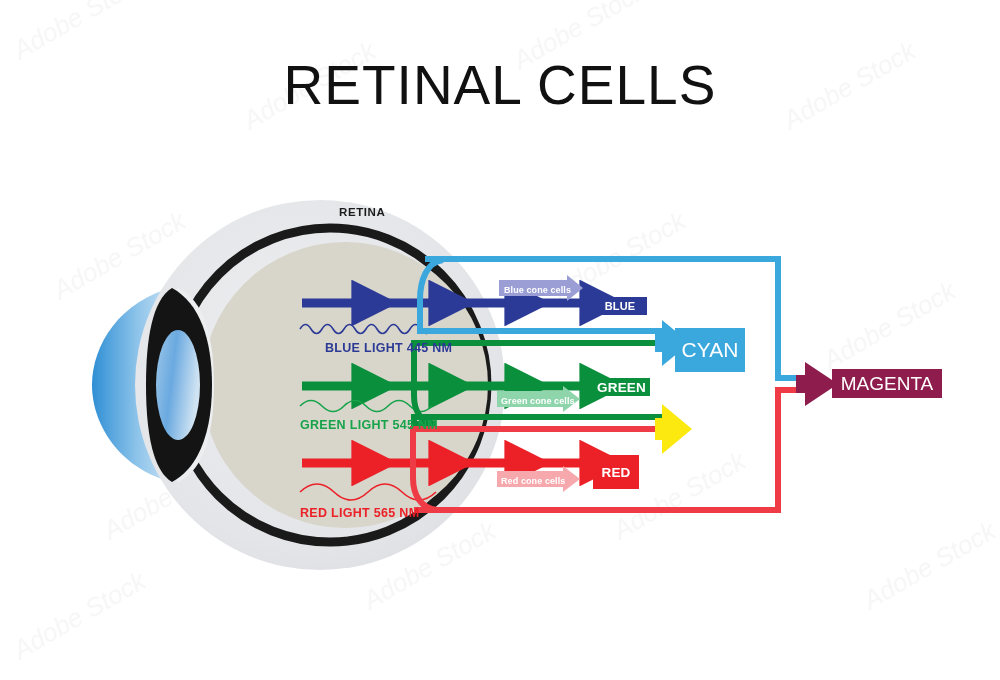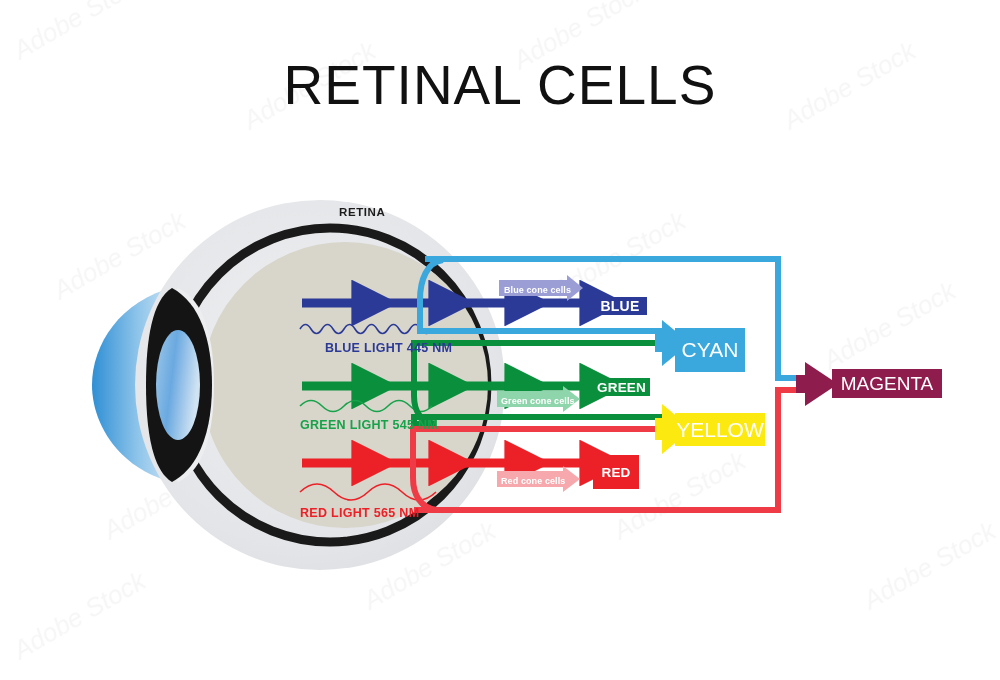--- a/index.html
+++ b/index.html
@@ -33,21 +33,21 @@
   #blue-cone-label{left:504px;top:285px;}
   #green-cone-label{left:501px;top:396px;}
   #red-cone-label{left:501px;top:476px;}
 
   
   .chip{
     display:flex;align-items:center;justify-content:center;
     color:#ffffff;font-weight:400;white-space:nowrap;
   }
   #chip-blue{left:593px;top:297px;width:54px;height:18px;
-    background:#2b3a96;font-size:14px;font-weight:700;letter-spacing:.2px;}
+    background:#2b3a96;font-size:11px;font-weight:700;letter-spacing:.2px;}
   #chip-green{left:593px;top:378px;width:57px;height:18px;
     background:#0a8f3c;font-size:13.5px;font-weight:700;letter-spacing:.2px;}
   #chip-red{left:593px;top:455px;width:46px;height:34px;
     background:#ec2027;font-size:13.5px;font-weight:700;letter-spacing:.2px;}
   #chip-cyan{left:675px;top:328px;width:70px;height:44px;
     background:#3aa7dd;font-size:21px;}
   #chip-yellow{left:675px;top:413px;width:90px;height:33px;
     background:#fbe910;font-size:21px;}
   #chip-magenta{left:832px;top:369px;width:110px;height:29px;
     background:#8e1c4d;font-size:19px;text-align:center;}
@@ -188,16 +188,15 @@
 
   <div class="abs cone-label" id="blue-cone-label">Blue cone cells</div>
   <div class="abs cone-label" id="green-cone-label">Green cone cells</div>
   <div class="abs cone-label" id="red-cone-label">Red cone cells</div>
 
   <div class="abs chip" id="chip-blue">BLUE</div>
   <div class="abs chip" id="chip-green">GREEN</div>
   <div class="abs chip" id="chip-red">RED</div>
 
   <div class="abs chip" id="chip-cyan">CYAN</div>
-  <div class="abs chip" id="chip-yellow">YELLOW</div>
   <div class="abs chip" id="chip-magenta">MAGENTA</div>
 
 </div>
 
 </body></html>

